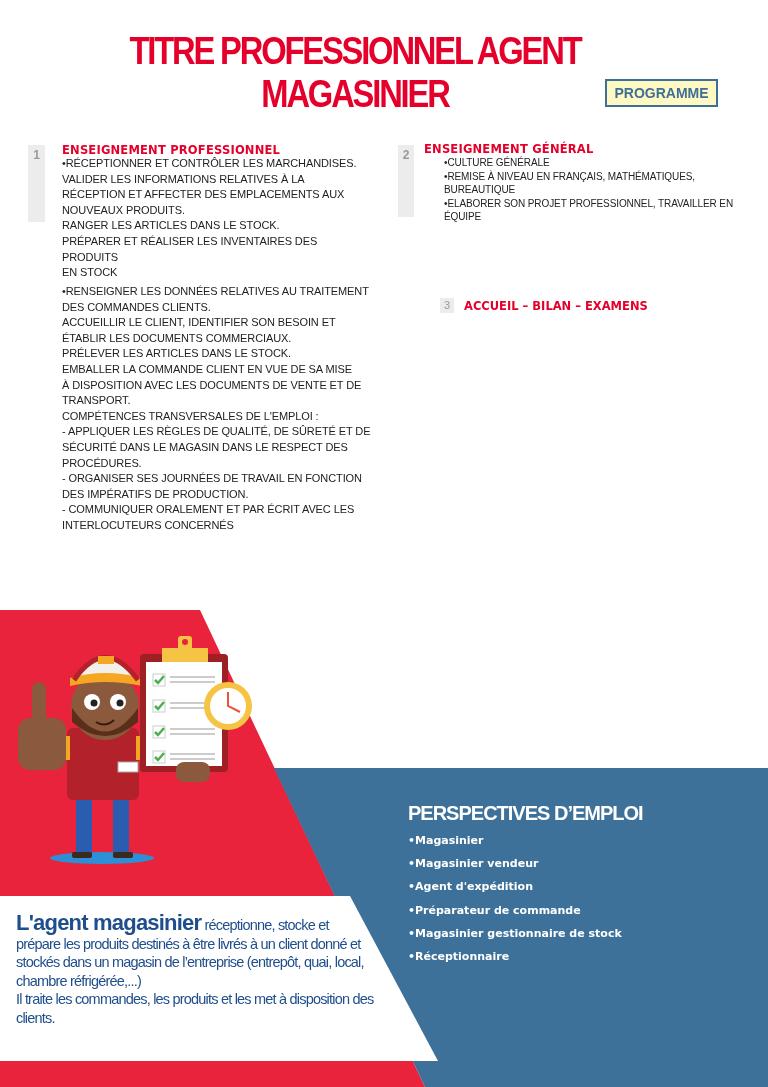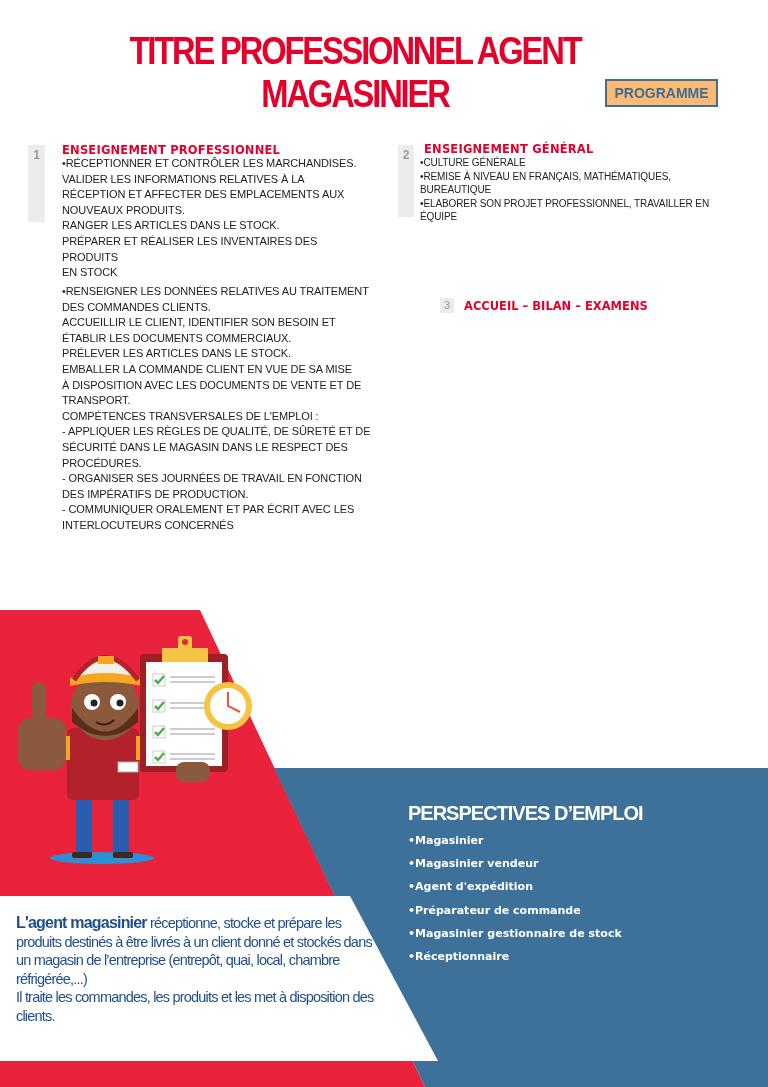--- a/index.html
+++ b/index.html
@@ -11,58 +11,58 @@
   .title {
     position: absolute; left: 60px; width: 590px; text-align: center;
     color: #e4002b; font-family: "Liberation Sans", sans-serif; font-weight: bold;
     font-size: 38px; line-height: 42px; letter-spacing: -2.5px;
     transform: scaleX(0.86); transform-origin: center;
   }
   .title.l1 { top: 30px; }
   .title.l2 { top: 73px; }
   .programme {
     position: absolute; left: 605px; top: 79px; width: 113px; height: 28px;
-    border: 2px solid #3e6f97; box-sizing: border-box; background: #fdba74;
+    border: 2px solid #3e6f97; box-sizing: border-box; background: #fef9c3;
     color: #3e6f97; font-weight: bold; font-size: 14px;
     display: flex; align-items: center; justify-content: center;
   }
   .numbar {
     position: absolute; background: #ececec; color: #9a9a9a;
     font-size: 12px; font-weight: bold; text-align: center; padding-top: 3px;
     box-sizing: border-box;
   }
   .sec-head {
     position: absolute; color: #e4002b; font-weight: bold; font-size: 11.5px;
     font-family: "DejaVu Sans", sans-serif; letter-spacing: 0.2px;
   }
   .body-text {
     position: absolute; color: #222; font-size: 11px; line-height: 15.6px;
     font-family: Liberation Sans, sans-serif; white-space: pre-line;
     letter-spacing: -0.1px;
   }
-  .body-text.small { font-size: 10px; line-height: 13.5px; }
+  .body-text.small { font-size: 10px; line-height: 13.5px; margin-left: 24px; }
   .sec3 { position: absolute; left: 440px; top: 298px; display: flex; align-items: center; gap: 10px; }
   .sec3 .n { background: #ececec; color: #9a9a9a; font-size: 11px; width: 14px; height: 15px; text-align: center; line-height: 15px; }
   .sec3 .t { color: #e4002b; font-weight: bold; font-size: 11.5px; font-family: "DejaVu Sans", sans-serif; }
   svg.bg { position: absolute; left: 0; top: 0; }
   .persp-title {
     position: absolute; left: 408px; top: 802px; color: #fff; font-weight: bold;
     font-size: 20px; letter-spacing: -1px;
   }
   .persp-list { position: absolute; left: 408px; top: 834px; margin: 0; padding: 0; list-style: none; }
   .persp-list li {
     color: #fff; font-weight: bold; font-size: 11px; height: 23.2px;
     font-family: "DejaVu Sans", sans-serif;
   }
   .desc {
     position: absolute; left: 16px; top: 914px; width: 360px; color: #1f4e8c;
     font-size: 14.5px; line-height: 18.5px; letter-spacing: -0.8px;
     font-family: "Liberation Sans", sans-serif;
   }
-  .desc .lead { font-weight: bold; font-size: 16px; letter-spacing: -0.8px; }
+  .desc .lead { font-weight: bold; font-size: 22px; letter-spacing: -0.8px; }
   .illus { position: absolute; left: 10px; top: 630px; }
 </style>
 </head>
 <body>
 
 <svg class="bg" width="768" height="1087">
   <polygon points="0,610 200,610 425,1087 0,1087" fill="#e8233b"></polygon>
   <polygon points="274,768 768,768 768,1087 425,1087" fill="#3e7199"></polygon>
   <polygon points="0,896 350,896 438,1061 0,1061" fill="#ffffff"></polygon>
 </svg>

